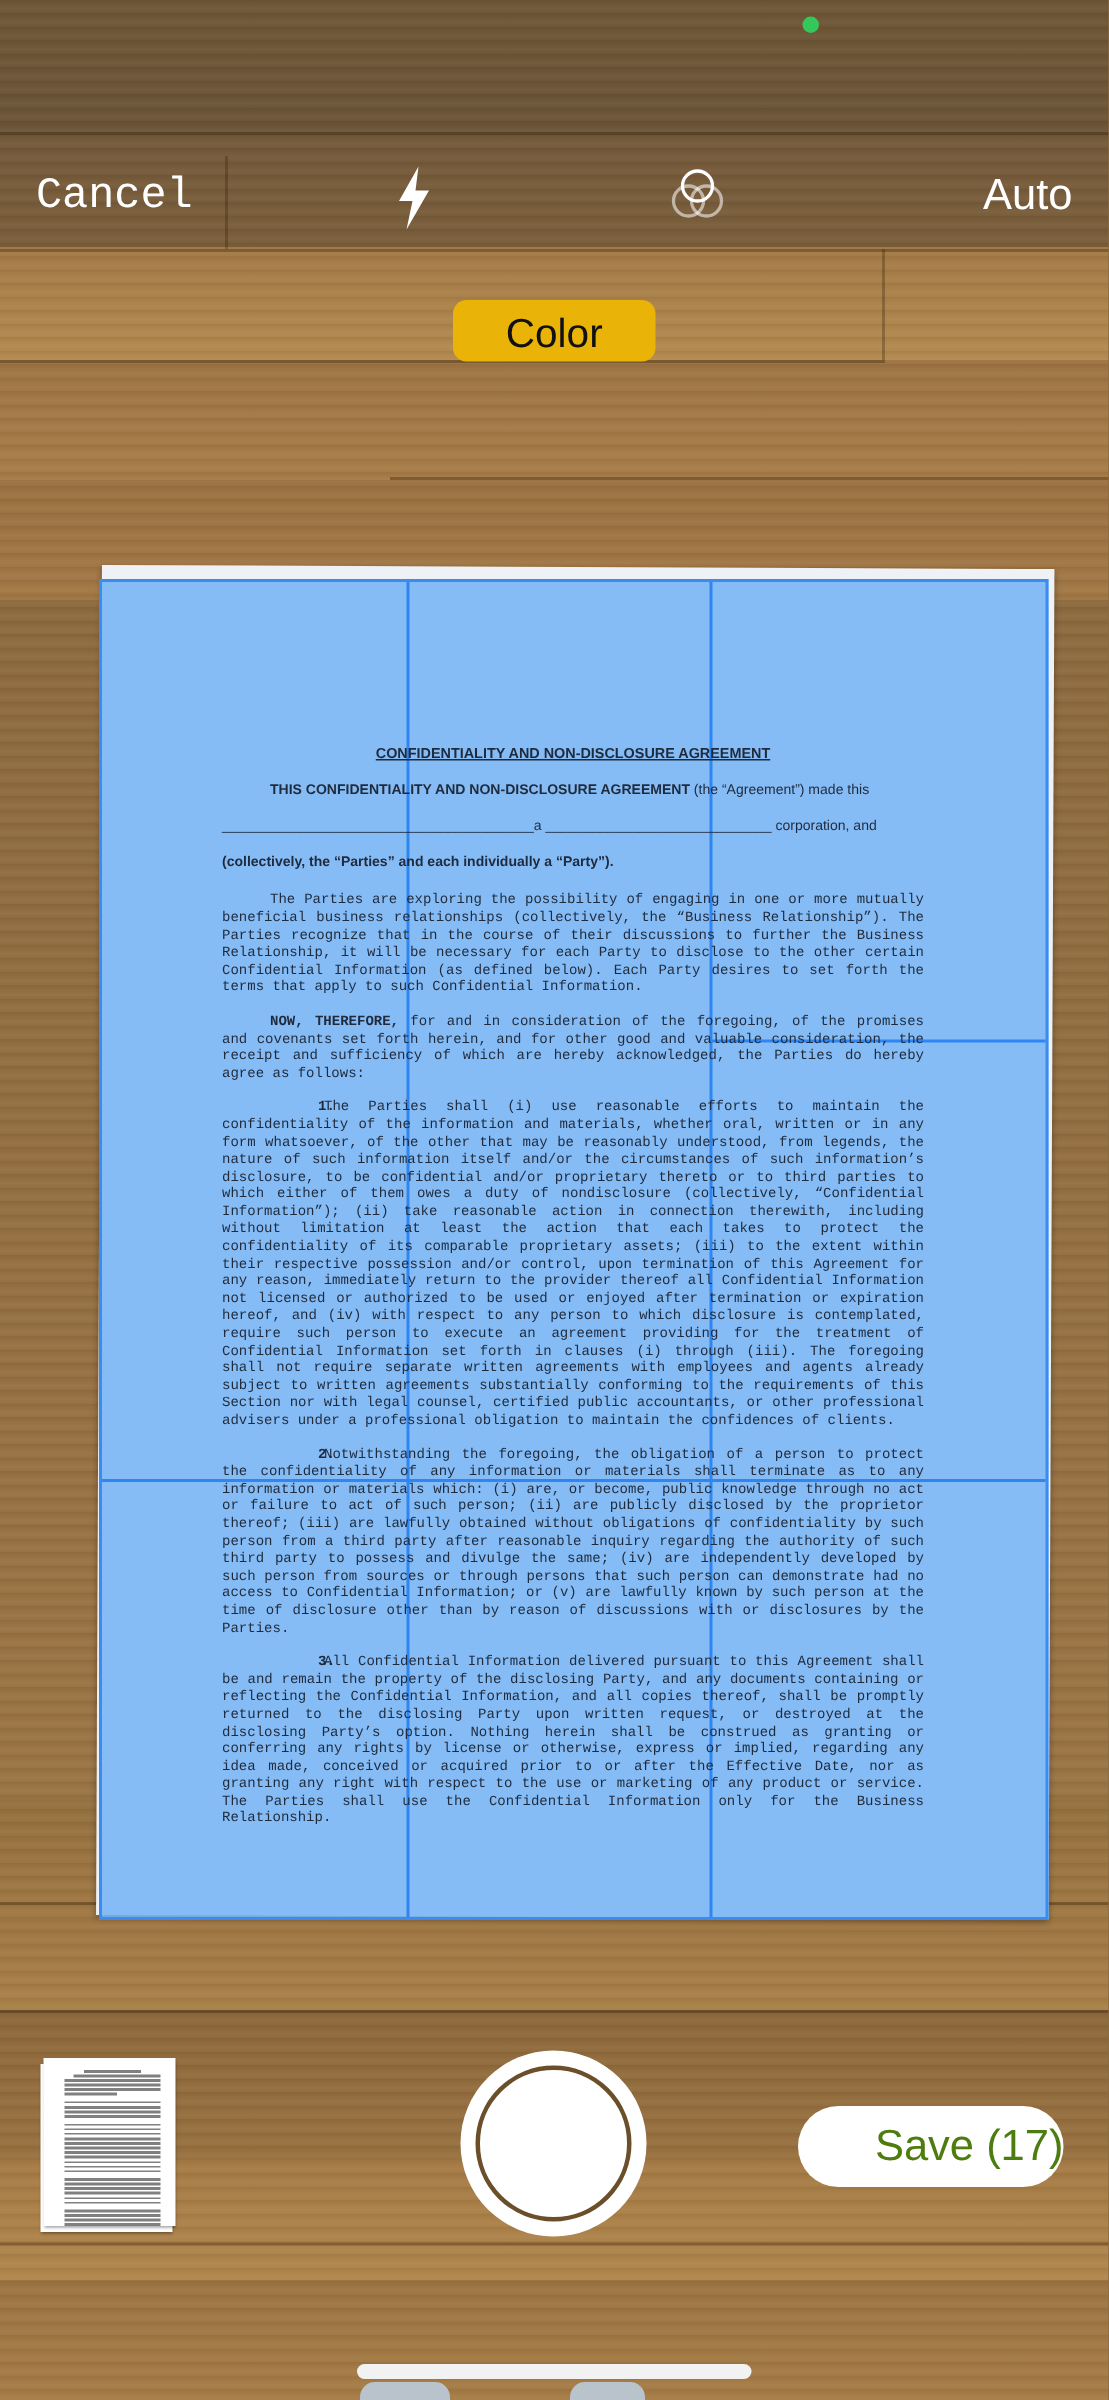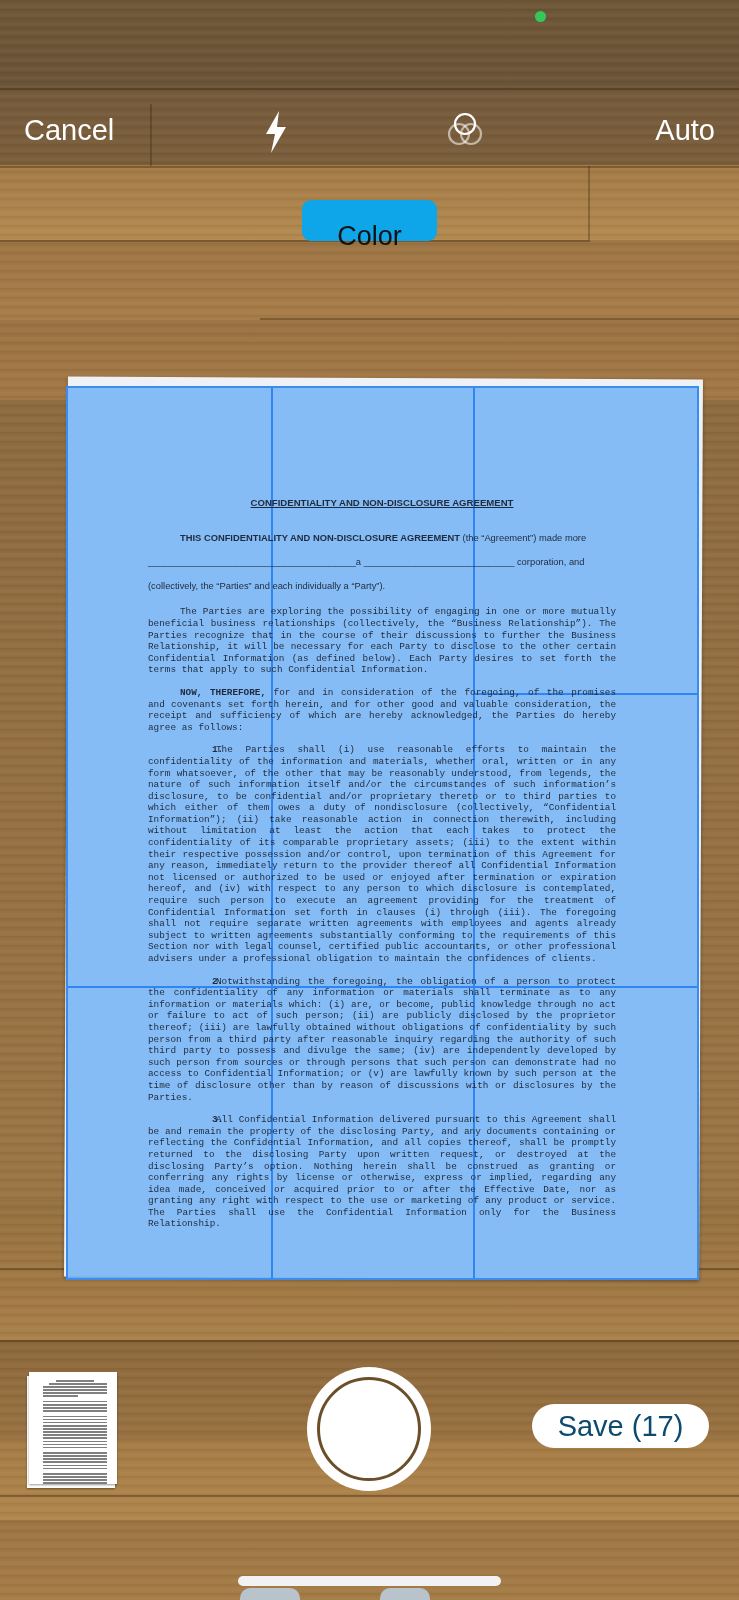--- a/index.html
+++ b/index.html
@@ -31,33 +31,33 @@
 
   .status-dot {
     position: absolute; left: 535px; top: 11px; width: 11px; height: 11px;
     border-radius: 50%; background: #34c759;
   }
 
   
   .top-bar { position: absolute; left: 0; top: 100px; width: 739px; height: 66px; }
   .cancel-btn {
     position: absolute; left: 24px; top: 14px; color: #fff; font-size: 29px;
-    background: none; border: none; padding: 0; font-family: Liberation Sans, sans-serif;
+    background: none; border: none; padding: 0; font-family: Liberation Mono, monospace;
   }
   .auto-btn {
     position: absolute; right: 24px; top: 14px; color: #fff; font-size: 29px;
     background: none; border: none; padding: 0; font-family: Liberation Sans, sans-serif;
   }
   .flash-icon { position: absolute; left: 259px; top: 9px; width: 34px; height: 46px; }
   .filter-icon { position: absolute; left: 443px; top: 10px; width: 44px; height: 44px; }
 
   .color-pill {
     position: absolute; left: 302px; top: 200px; width: 135px; height: 41px;
-    background: #0ea5e9; border-radius: 9px; border: none;
-    color: #111; font-size: 27px; font-family: inherit; text-align: center; line-height: 41px; padding: 16px;
+    background: #eab308; border-radius: 9px; border: none;
+    color: #111; font-size: 27px; font-family: inherit; text-align: center; line-height: 41px; padding: 2px;
   }
 
   
   .paper {
     position: absolute; left: 66px; top: 378px; width: 635px; height: 900px;
     background: #eef2f6;
     box-shadow: 0 2px 4px rgba(0,0,0,0.35);
     transform: rotate(0.25deg);
   }
   .overlay {
@@ -68,21 +68,21 @@
   .grid-line-v { position: absolute; width: 2px; background: #2f86f2; }
   .grid-line-h { position: absolute; height: 2px; background: #2f86f2; }
 
   .doc-text {
     position: absolute; left: 148px; top: 497px; width: 468px;
     color: #1f2a3c; font-size: 9.35px; line-height: 11.6px;
     font-family: "Liberation Sans", sans-serif;
   }
   .doc-title {
     text-align: center; font-weight: bold; text-decoration: underline;
-    font-size: 9.6px; margin: 0 0 24px 0;
+    font-size: 9.6px; margin: 0 0 12px 0;
   }
   .doc-line { margin: 0 0 12.5px 0; white-space: nowrap; }
   .doc-para { margin: 0 0 11px 0; text-align: justify; text-indent: 32px; font-family: Liberation Mono, monospace; }
   .doc-para b { font-weight: bold; }
   .num { font-weight: bold; display: inline-block; width: 36px; }
 
   
   .thumb {
     position: absolute; left: 25px; top: 1372px; width: 92px; height: 116px;
   }
@@ -97,23 +97,23 @@
   .shutter {
     position: absolute; left: 307px; top: 1367px; width: 124px; height: 124px;
     border-radius: 50%; background: #fff; border: none; padding: 0;
   }
   .shutter .ring {
     position: absolute; left: 10px; top: 10px; width: 98px; height: 98px;
     border-radius: 50%; border: 3px solid #6b4f2a; background: #fff;
   }
 
   .save-btn {
-    position: absolute; left: 532px; top: 1404px; width: 177px; height: 44px;
+    position: absolute; left: 532px; top: 1404px; width: 177px; height: 54px;
     border-radius: 27px; background: #fff; border: none;
-    font-size: 29px; color: #0c4a6e; font-family: inherit; padding: 0;
+    font-size: 29px; color: #4d7c0f; font-family: inherit; padding: 0; text-align: right;
   }
 
   .home-indicator {
     position: absolute; left: 238px; top: 1576px; width: 263px; height: 10px;
     border-radius: 5px; background: #f2f2f2;
   }
   .shoe {
     position: absolute; top: 1588px; height: 20px; background: #b9c3cc; border-radius: 10px 10px 0 0;
   }
 </style>
@@ -159,23 +159,23 @@
 <div class="paper"></div>
 <div class="overlay">
   <div class="grid-line-v" style="left:203px;top:0;height:890px;"></div>
   <div class="grid-line-v" style="left:405px;top:0;height:890px;"></div>
   <div class="grid-line-h" style="left:405px;top:305px;width:224px;"></div>
   <div class="grid-line-h" style="left:0;top:598px;width:629px;"></div>
 </div>
 
 <div class="doc-text">
   <p class="doc-title">CONFIDENTIALITY AND NON-DISCLOSURE AGREEMENT</p>
-  <p class="doc-line" style="text-indent:32px;"><b>THIS CONFIDENTIALITY AND NON-DISCLOSURE AGREEMENT</b><span> (the “Agreement”) made more</span></p>
+  <p class="doc-line" style="text-indent:32px;"><b>THIS CONFIDENTIALITY AND NON-DISCLOSURE AGREEMENT</b><span> (the “Agreement”) made this</span></p>
   <p class="doc-line">________________________________________a _____________________________ corporation, and</p>
-  <p class="doc-line" style="margin-bottom:14px;">(collectively, the “Parties” and each individually a “Party”).</p>
+  <p class="doc-line" style="margin-bottom:14px;font-weight:bold;">(collectively, the “Parties” and each individually a “Party”).</p>
   <p class="doc-para">The Parties are exploring the possibility of engaging in one or more mutually beneficial business relationships (collectively, the “Business Relationship”).  The Parties recognize that in the course of their discussions to further the Business Relationship, it will be necessary for each Party to disclose to the other certain Confidential Information (as defined below). Each Party desires to set forth the terms that apply to such Confidential Information.</p>
   <p class="doc-para"><b>NOW, THEREFORE,</b><span> for and in consideration of the foregoing, of the promises and covenants set forth herein, and for other good and valuable consideration, the receipt and sufficiency of which are hereby acknowledged, the Parties do hereby agree as follows:</span></p>
   <p class="doc-para"><span class="num">1.</span><span>The Parties shall (i) use reasonable efforts to maintain the confidentiality of the information and materials, whether oral, written or in any form whatsoever, of the other that may be reasonably understood, from legends, the nature of such information itself and/or the circumstances of such information’s disclosure, to be confidential and/or proprietary thereto or to third parties to which either of them owes a duty of nondisclosure (collectively, “Confidential Information”); (ii) take reasonable action in connection therewith, including without limitation at least the action that each takes to protect the confidentiality of its comparable proprietary assets; (iii) to the extent within their respective possession and/or control,  upon termination of this Agreement for any reason, immediately return to the provider thereof all Confidential Information not licensed or authorized to be used or enjoyed after termination or expiration hereof, and (iv) with respect to any person to which disclosure is contemplated, require such person to execute an agreement providing for the treatment of Confidential Information set forth in clauses (i) through (iii).  The foregoing shall not require separate written agreements with employees and agents already subject to written agreements substantially conforming to the requirements of this Section nor with legal counsel, certified public accountants, or other professional advisers under a professional obligation to maintain the confidences of clients.</span></p>
   <p class="doc-para"><span class="num">2.</span><span>Notwithstanding the foregoing, the obligation of a person to protect the confidentiality of any information or materials shall terminate as to any information or materials which: (i) are, or become, public knowledge through no act or failure to act of such person; (ii) are publicly disclosed by the proprietor thereof; (iii) are lawfully obtained without obligations of confidentiality by such person from a third party after reasonable inquiry regarding the authority of such third party to possess and divulge the same; (iv) are independently developed by such person from sources or through persons that such person can demonstrate had no access to Confidential Information; or (v) are lawfully known by such person at the time of disclosure other than by reason of discussions with or disclosures by the Parties.</span></p>
   <p class="doc-para"><span class="num">3.</span><span>All Confidential Information delivered pursuant to this Agreement shall be and remain the property of the disclosing Party, and any documents containing or reflecting the Confidential Information, and all copies thereof, shall be promptly returned to the disclosing Party upon written request, or destroyed at the disclosing Party’s option.  Nothing herein shall be construed as granting or conferring any rights by license or otherwise, express or implied, regarding any idea made, conceived or acquired prior to or after the Effective Date, nor as granting any right with respect to the use or marketing of any product or service.  The Parties shall use the Confidential Information only for the Business Relationship.</span></p>
 </div>
 
 <div class="thumb">
   <div class="sheet s1"></div>
   <div class="sheet s2">

